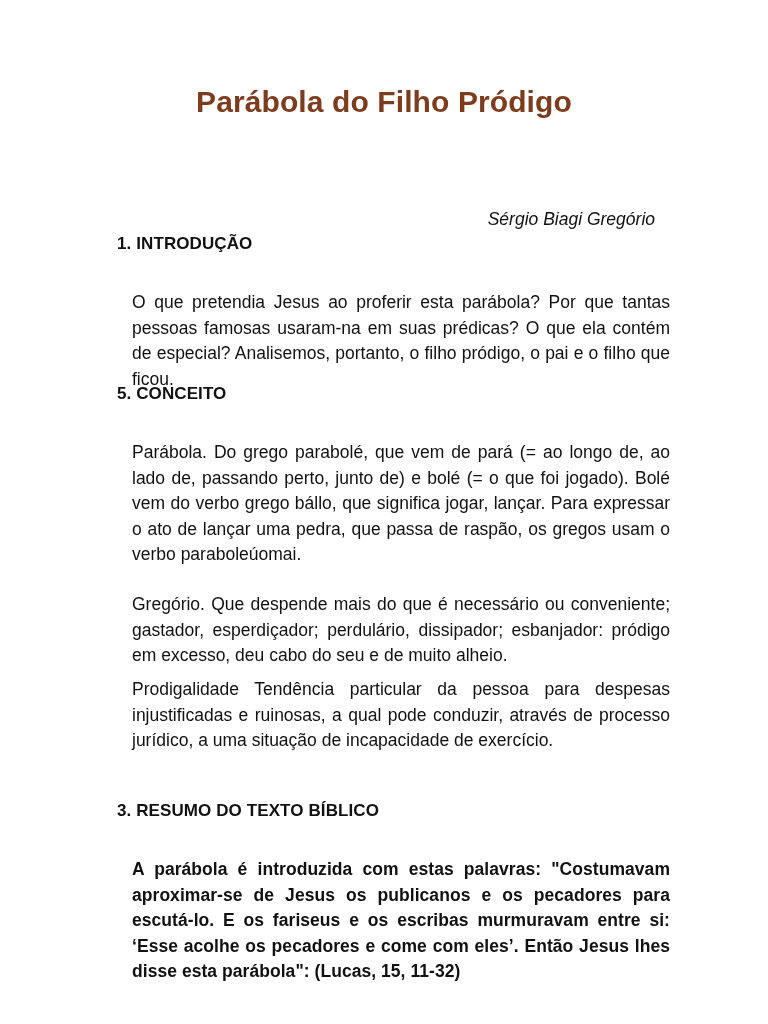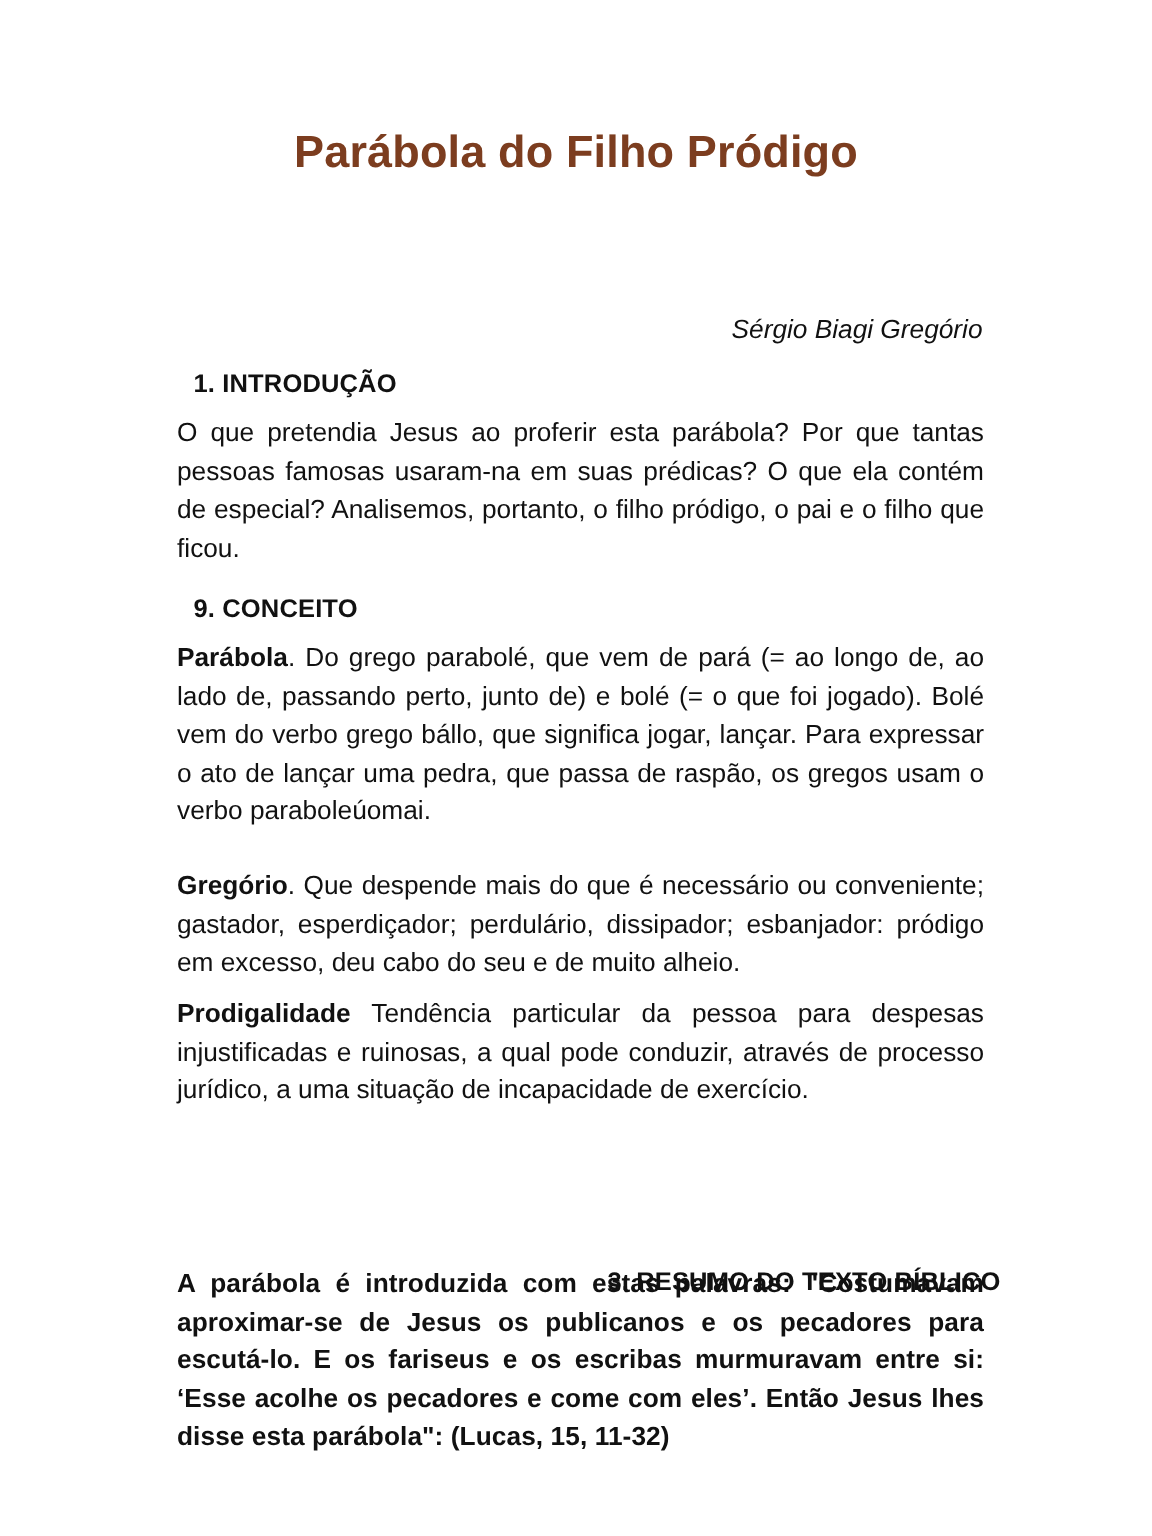--- a/index.html
+++ b/index.html
@@ -60,57 +60,57 @@
     text-align: right;
     font-size: 17.5px;
     line-height: 22px;
     font-style: italic;
     font-weight: normal;
     color: #111111;
   }
 
   
   .section-heading {
-    margin: 12px;
+    margin: 0;
     padding: 0;
     font-size: 17px;
     line-height: 22px;
     font-weight: bold;
     color: #111111;
     letter-spacing: 0.1px;
   }
 
   
   .para {
-    margin: 1px;
+    margin: 15px;
     padding: 0;
     font-size: 17.5px;
     line-height: 25.6px;
     text-align: justify;
     text-justify: inter-word;
     color: #111111;
     hyphens: none;
   }
 
   .para b, .lead {
-    font-weight: bold;
+    font-weight: normal;
   }
   .para i, .it {
   }
 
   
   .blk { position: absolute; left: 0; width: 538px; }
 
   #h-intro      { top: 233px; }
   #p-intro      { top: 275px; }
   #h-conceito   { top: 383px; }
   #p-parabola   { top: 425px; }
   #p-prodigo    { top: 577px; }
   #p-prodigal   { top: 662px; }
-  #h-resumo     { top: 832px; text-align: right; }
+  #h-resumo     { top: 800px; }
   #p-resumo     { top: 842px; }
 
   
   .para.dense {
     letter-spacing: 0.05px;
     font-weight: bold;
   }
 </style>
 </head>
 <body>
@@ -119,21 +119,21 @@
   <div class="content">
 
     <h1 class="doc-title">Parábola do Filho Pródigo</h1>
 
     <div class="author">Sérgio Biagi Gregório</div>
 
     <h2 class="section-heading blk" id="h-intro">1. INTRODUÇÃO</h2>
 
     <p class="para blk" id="p-intro">O que pretendia Jesus ao proferir esta parábola? Por que tantas pessoas famosas usaram-na em suas prédicas? O que ela contém de especial? Analisemos, portanto, o filho pródigo, o pai e o filho que ficou.</p>
 
-    <h2 class="section-heading blk" id="h-conceito">9. CONCEITO</h2>
+    <h2 class="section-heading blk" id="h-conceito">5. CONCEITO</h2>
 
     <p class="para blk" id="p-parabola"><span class="lead">Parábola</span><span>. Do grego </span><span class="it">parabolé,</span><span> que vem de </span><span class="it">pará</span><span> (= ao longo de, ao lado de, passando perto, junto de) e </span><span class="it">bolé</span><span> (= o que foi jogado). </span><span class="it">Bolé</span><span> vem do verbo grego </span><span class="it">bállo</span><span>, que significa jogar, lançar. Para expressar o ato de lançar uma pedra, que passa de raspão, os gregos usam o verbo </span><span class="it">paraboleúomai</span><span>.</span></p>
 
     <p class="para blk" id="p-prodigo"><span class="lead">Gregório</span><span>. Que despende mais do que é necessário ou conveniente; gastador, esperdiçador; perdulário, dissipador; esbanjador: pródigo em excesso, deu cabo do seu e de muito alheio.</span></p>
 
     <p class="para blk" id="p-prodigal"><span class="lead">Prodigalidade</span><span> Tendência particular da pessoa para despesas injustificadas e ruinosas, a qual pode conduzir, através de processo jurídico, a uma situação de incapacidade de exercício.</span></p>
 
     <h2 class="section-heading blk" id="h-resumo">3. RESUMO DO TEXTO BÍBLICO</h2>
 
     <p class="para dense blk" id="p-resumo">A parábola é introduzida com estas palavras: "Costumavam aproximar-se de Jesus os publicanos e os pecadores para escutá-lo. E os fariseus e os escribas murmuravam entre si: ‘Esse acolhe os pecadores e come com eles’. Então Jesus lhes disse esta parábola": (Lucas, 15, 11-32)</p>

